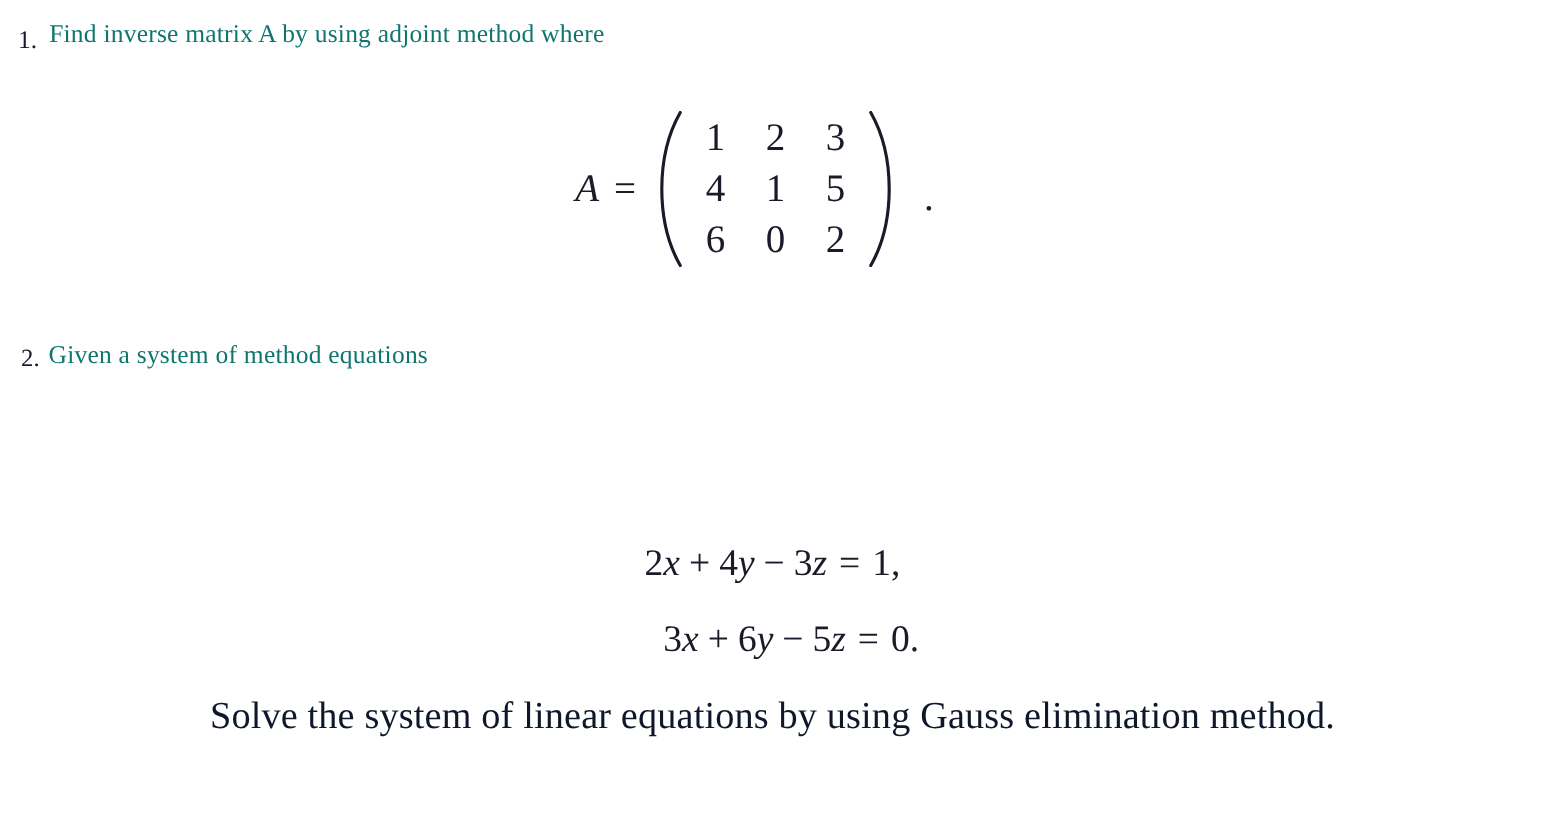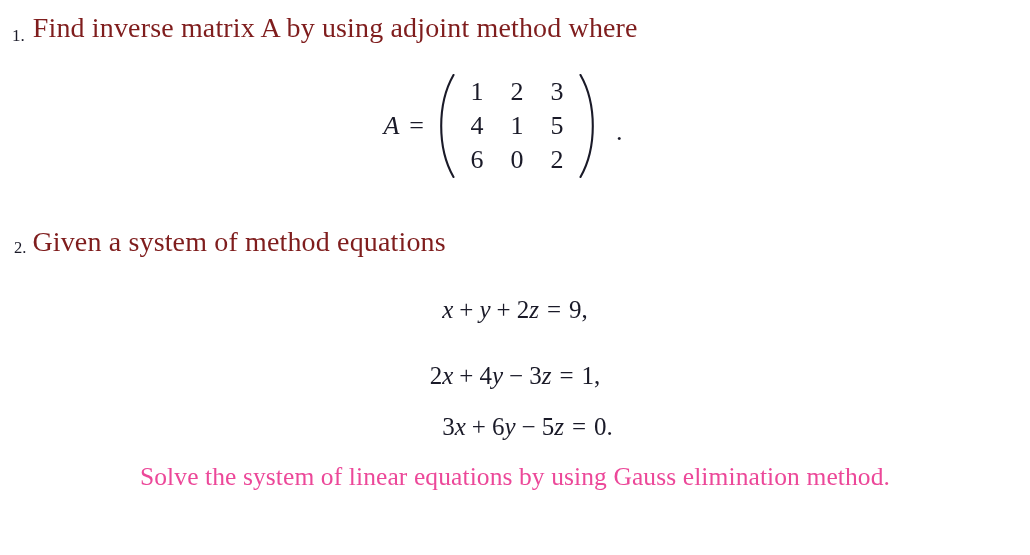--- a/index.html
+++ b/index.html
@@ -32,24 +32,24 @@
   }
   .item-num {
     font-size: 17px;
     line-height: 1;
     position: relative;
     top: 3px;
     margin-right: 8px;
     color: #1a1a28;
   }
   .item-text {
-    font-size: 28px;
+    font-size: 17px;
     line-height: 1;
     letter-spacing: 0.15px;
-    color: #7f1d1d;
+    color: #0f766e;
   }
 
   #item-1 { left: 12px; top: 14px; }
   #item-1 .item-num { top: 4px; }
   #item-2 { left: 14px; top: 228px; }
   #item-2 .item-num { top: 2px; font-size: 16.5px; margin-right: 6px; }
 
   
   .matrix-block {
     position: absolute;
@@ -127,21 +127,21 @@
   
   #closing-line {
     position: absolute;
     left: 0;
     right: 0;
     top: 464px;
     text-align: center;
     font-size: 25.5px;
     line-height: 1;
     letter-spacing: 0.1px;
-    color: #ec4899;
+    color: #0f172a;
     white-space: nowrap;
   }
 </style>
 </head>
 <body>
 
 <div class="page">
 
   <div class="item" id="item-1">
     <span class="item-num">1.</span>
@@ -179,19 +179,18 @@
 
       <span class="matrix-period">.</span>
     </div>
   </div>
 
   <div class="item" id="item-2">
     <span class="item-num">2.</span>
     <span class="item-text">Given a system of method equations</span>
   </div>
 
-  <div class="equation" id="eq-1"><span class="mvar">x</span><span class="op">+</span><span class="mvar">y</span><span class="op">+</span><span>2</span><span class="mvar">z</span><span class="rel">=</span><span>9,</span></div>
   <div class="equation" id="eq-2"><span>2</span><span class="mvar">x</span><span class="op">+</span><span>4</span><span class="mvar">y</span><span class="op">−</span><span>3</span><span class="mvar">z</span><span class="rel">=</span><span>1,</span></div>
   <div class="equation" id="eq-3"><span>3</span><span class="mvar">x</span><span class="op">+</span><span>6</span><span class="mvar">y</span><span class="op">−</span><span>5</span><span class="mvar">z</span><span class="rel">=</span><span>0.</span></div>
 
   <div id="closing-line">Solve the system of linear equations by using Gauss elimination method.</div>
 
 </div>
 
 </body></html>

